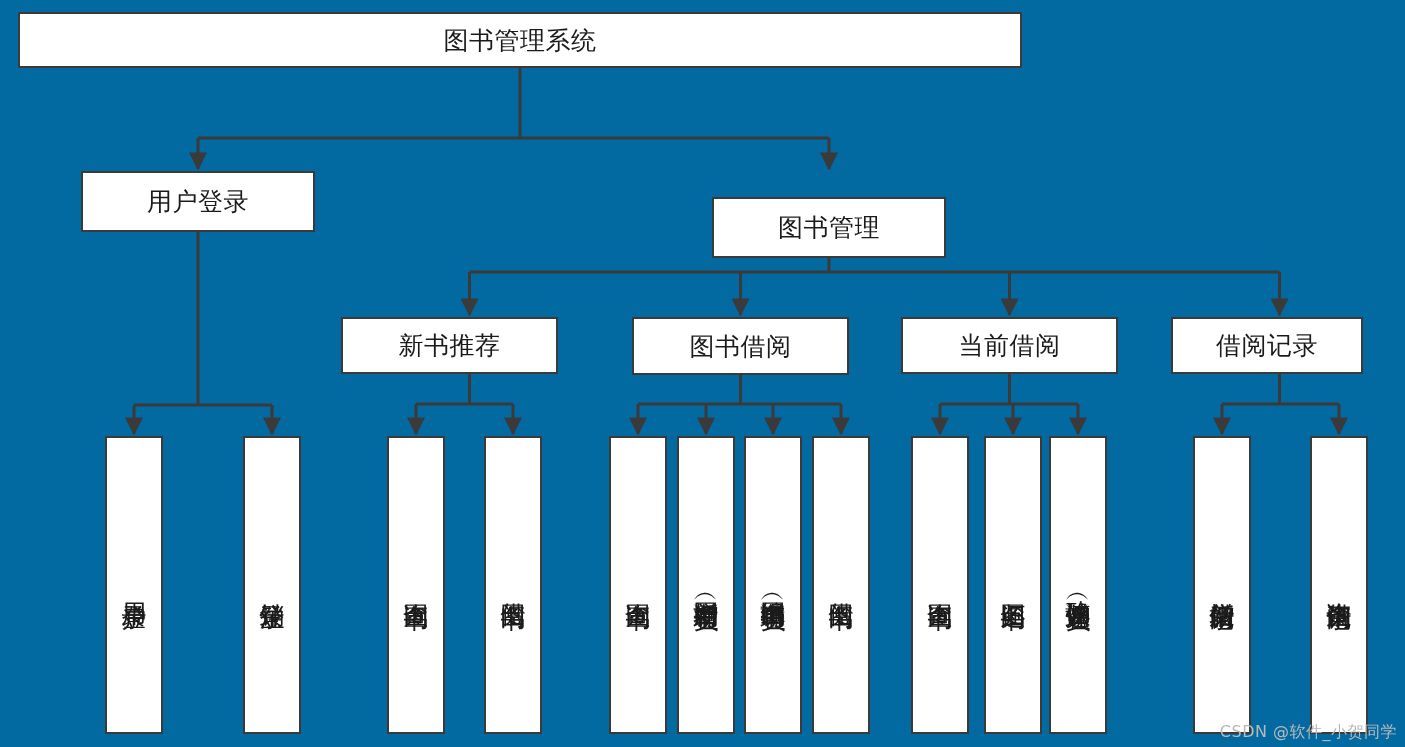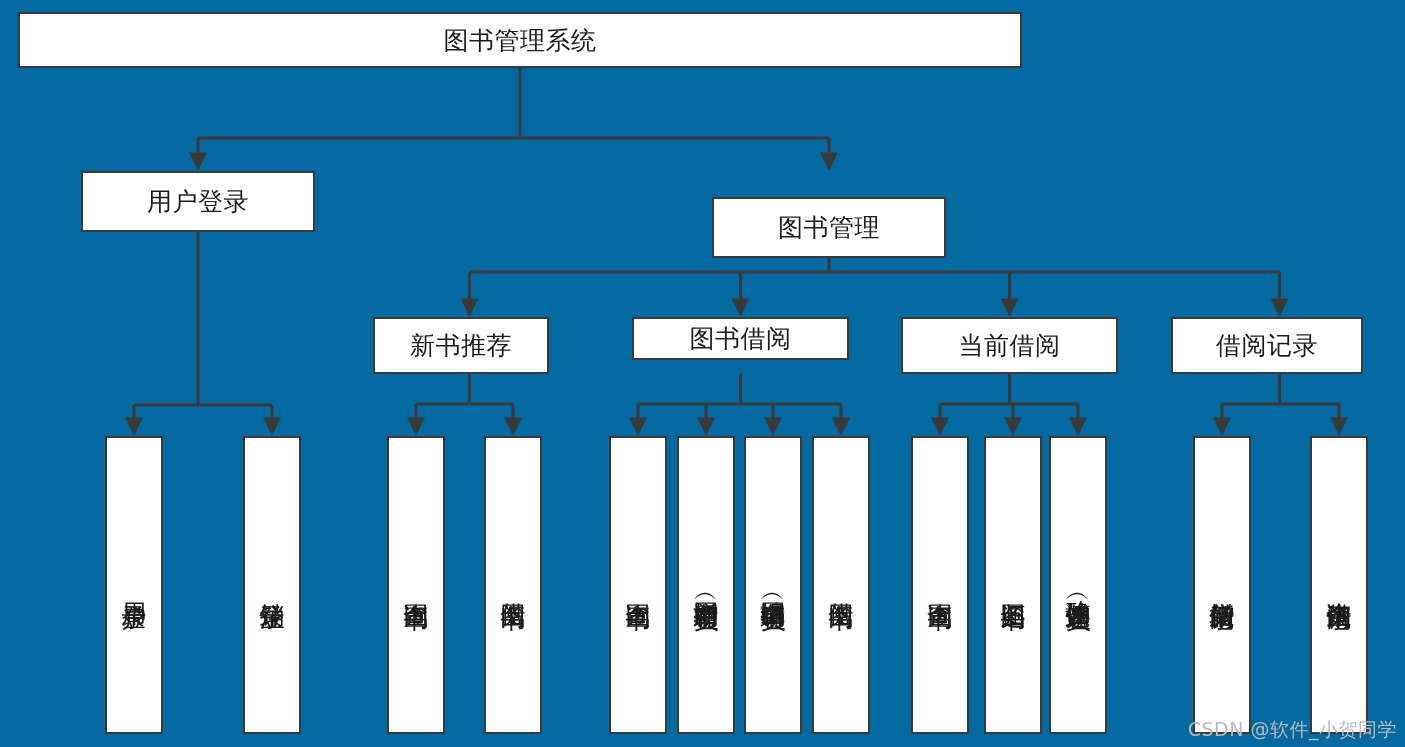--- a/index.html
+++ b/index.html
@@ -52,21 +52,21 @@
     text-orientation: upright;
     line-height: 1.08;
     letter-spacing: 1px;
     white-space: nowrap;
     text-align: center;
   }
   .watermark {
     position: absolute;
     right: 8px;
     bottom: 4px;
-    font-size: 19px;
+    font-size: 16px;
     color: #b9b9b9;
     white-space: nowrap;
     letter-spacing: 0.5px;
     text-align: center;
   }
 </style>
 </head>
 <body>
 
 <div id="canvas">
@@ -117,24 +117,24 @@
   <div id="nodes">
       <div class="node h" style="left: 18px; top: 12px; width: 1004px; height: 56px;">
         <span class="label">图书管理系统</span>
       </div>
       <div class="node h" style="left: 81px; top: 171px; width: 234px; height: 61px;">
         <span class="label">用户登录</span>
       </div>
       <div class="node h" style="left: 712px; top: 171px; width: 234px; height: 61px; margin-top: 26px;">
         <span class="label">图书管理</span>
       </div>
-      <div class="node h" style="left: 373px; top: 317px; width: 176px; height: 57px;">
+      <div class="node h" style="left: 341px; top: 317px; width: 217px; height: 57px;">
         <span class="label">新书推荐</span>
       </div>
-      <div class="node h" style="left: 632px; top: 317px; width: 217px; height: 43px;">
+      <div class="node h" style="left: 632px; top: 317px; width: 217px; height: 58px;">
         <span class="label">图书借阅</span>
       </div>
       <div class="node h" style="left: 901px; top: 317px; width: 217px; height: 57px; text-align: center;">
         <span class="label">当前借阅</span>
       </div>
       <div class="node h" style="left: 1171px; top: 317px; width: 192px; height: 57px;">
         <span class="label">借阅记录</span>
       </div>
       <div class="node v" style="left: 105px; top: 436px; width: 58px; height: 298px;">
         <span class="label">用户登录</span>

